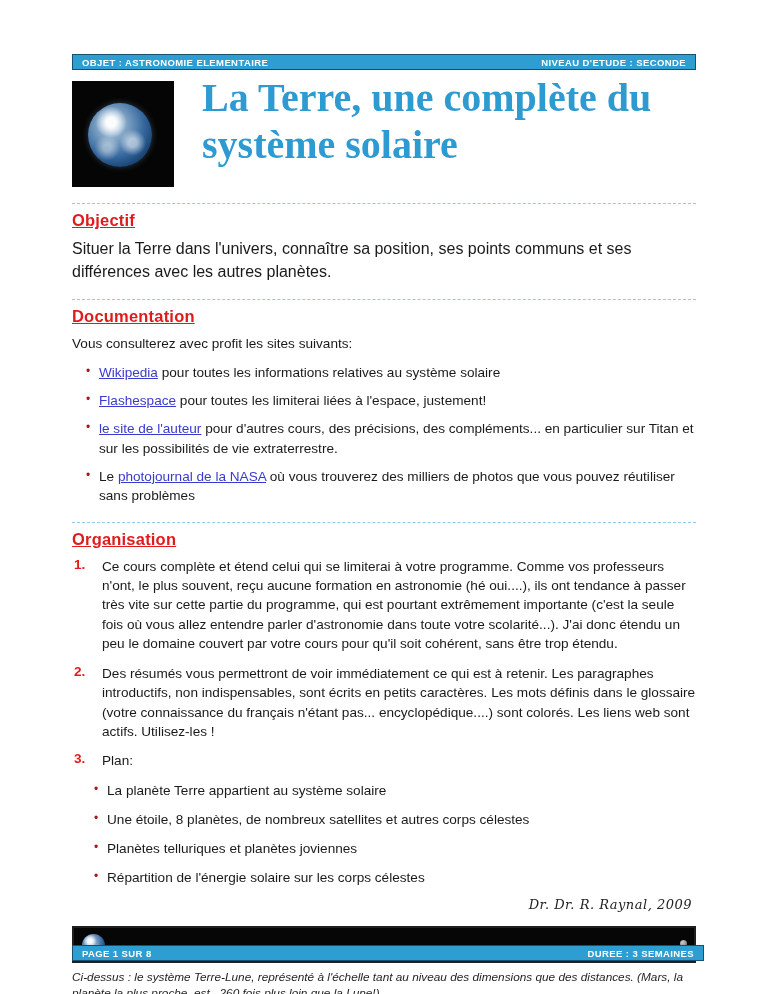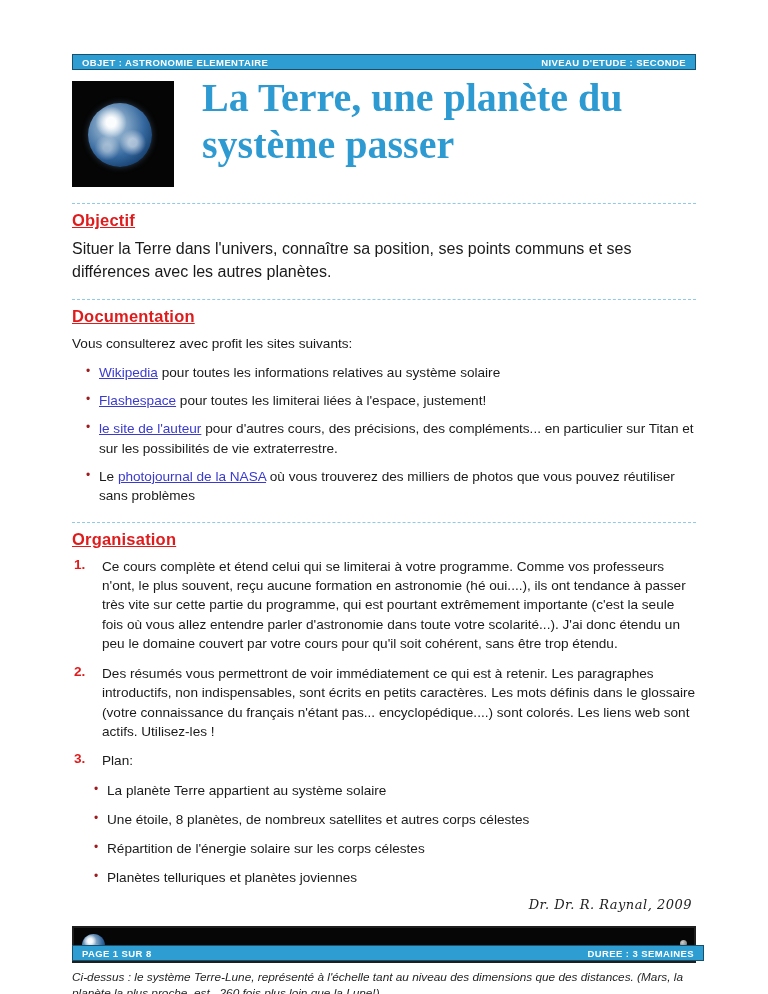--- a/index.html
+++ b/index.html
@@ -128,21 +128,21 @@
 
   <div class="bar">
     <span>OBJET : ASTRONOMIE ELEMENTAIRE</span>
     <span>NIVEAU D'ETUDE : SECONDE</span>
   </div>
 
   <div class="masthead">
     <div class="earth-photo">
       <div class="earth-sphere"></div>
     </div>
-    <h1 class="doc-title">La Terre, une planète du système passer</h1>
+    <h1 class="doc-title">La Terre, une complète du système solaire</h1>
   </div>
 
   <div class="section">
     <div class="section-heading">Objectif</div>
     <p class="body-text">Situer la Terre dans l'univers, connaître sa position, ses points communs et ses différences avec les autres planètes.</p>
   </div>
 
   <div class="section">
     <div class="section-heading">Documentation</div>
     <p class="intro-text">Vous consulterez avec profit les sites suivants:</p>
@@ -174,22 +174,22 @@
       <span class="num-text">Des résumés vous permettront de voir immédiatement ce qui est à retenir. Les paragraphes introductifs, non indispensables, sont écrits en petits caractères. Les mots définis dans le glossaire (votre connaissance du français n'étant pas... encyclopédique....) sont colorés. Les liens web sont actifs. Utilisez-les !</span>
     </div>
     <div class="num-item">
       <span class="num-label">3.</span>
       <span class="num-text">Plan:</span>
     </div>
 
     <ul class="plan-list">
       <li>La planète Terre appartient au système solaire</li>
       <li>Une étoile, 8 planètes, de nombreux satellites et autres corps célestes</li>
+      <li>Planètes telluriques et planètes joviennes</li>
       <li>Répartition de l'énergie solaire sur les corps célestes</li>
-      <li>Planètes telluriques et planètes joviennes</li>
     </ul>
 
     <div class="signature">Dr. Dr. R. Raynal, 2009</div>
   </div>
 
   <div class="scale-banner">
     <div class="banner-earth"></div>
     <div class="banner-moon"></div>
   </div>
   <p class="caption">Ci-dessus : le système Terre-Lune, représenté à l'échelle tant au niveau des dimensions que des distances. (Mars, la planète la plus proche, est...260 fois plus loin que la Lune!)</p>

